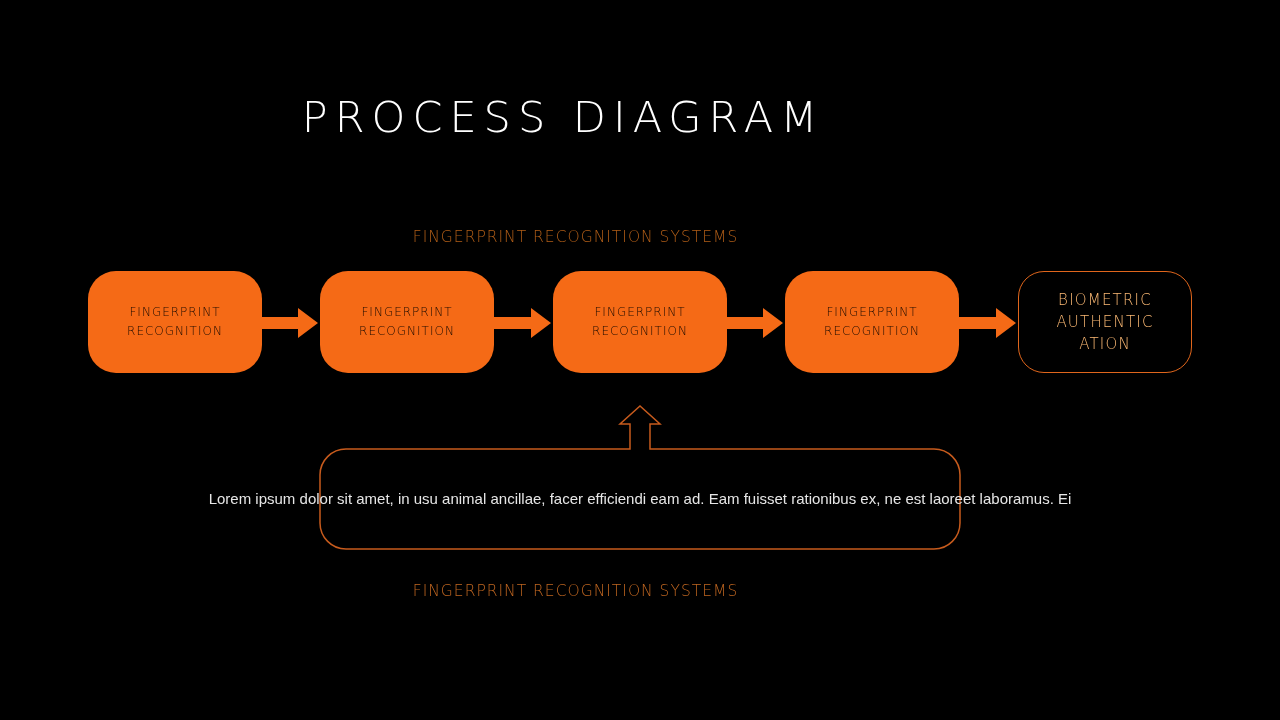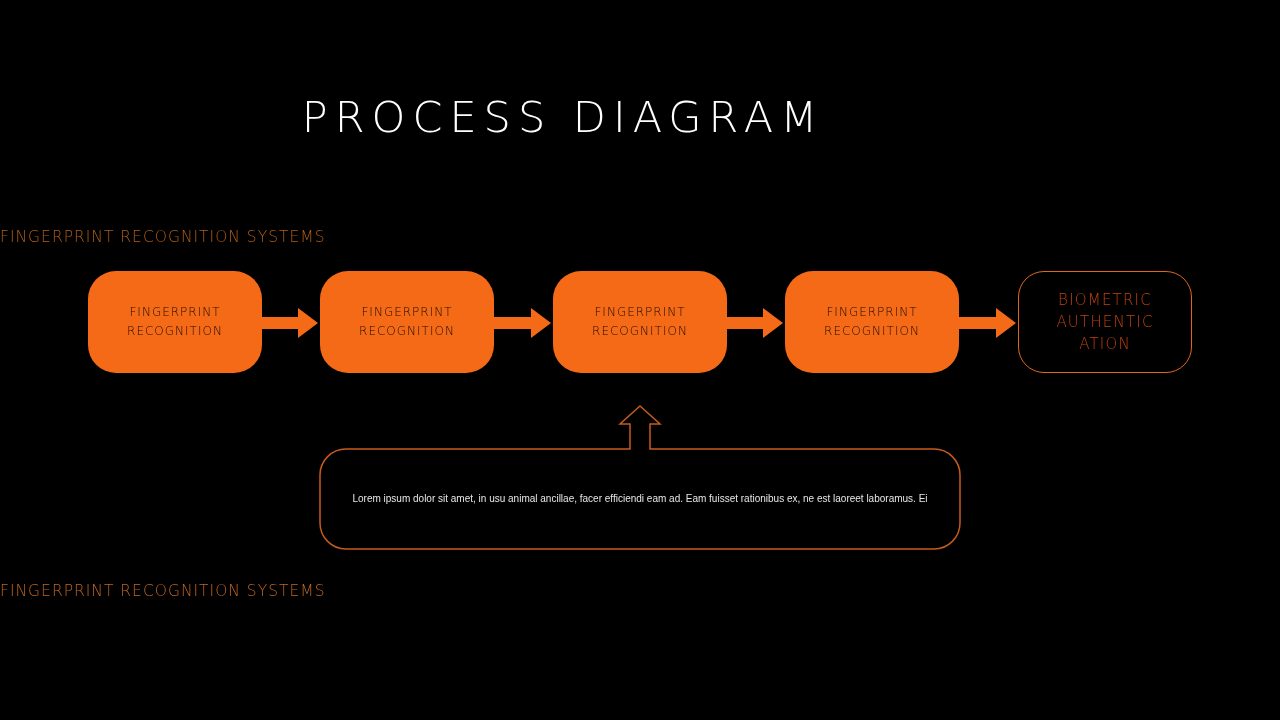--- a/index.html
+++ b/index.html
@@ -27,20 +27,21 @@
     font-size: 43px;
     font-weight: 200;
     letter-spacing: 7px;
     line-height: 1;
     white-space: nowrap;
   }
   .section-header {
     position: absolute;
     left: 0;
     width: 1151px;
+    text-align: center;
     color: #B25E17;
     font-size: 15.5px;
     font-weight: 300;
     letter-spacing: 1px;
     line-height: 1;
     white-space: nowrap;
   }
   .section-header.top { top: 230px; }
   .section-header.bottom { top: 584px; color: #C06620; }
 
@@ -62,21 +63,21 @@
     font-size: 12px;
     font-weight: 300;
     letter-spacing: 1px;
     line-height: 19px;
     padding: 0 36px;
   }
   .process-box.outlined {
     background: transparent;
     border: 1.5px solid #E0661C;
     border-radius: 26px;
-    color: #c2410c;
+    color: #fdba74;
     font-size: 15px;
     font-weight: 300;
     letter-spacing: 1.2px;
     line-height: 22px;
     padding: 0 20px;
   }
   .box-1 { left: 88px; }
   .box-2 { left: 320px; }
   .box-3 { left: 553px; }
   .box-4 { left: 785px; }
@@ -103,21 +104,21 @@
     width: 640px;
     height: 100px;
     box-sizing: border-box;
     padding: 0 28px;
     display: flex;
     flex-direction: column;
     align-items: center;
     justify-content: center;
     color: #E6E6E6;
     font-family: "Liberation Sans", sans-serif;
-    font-size: 10px;
+    font-size: 15px;
     font-weight: 400;
     line-height: 20.5px;
     text-align: center;
   }
   .callout-line { white-space: nowrap; }
 </style>
 </head>
 <body>
 
 <div class="slide">

